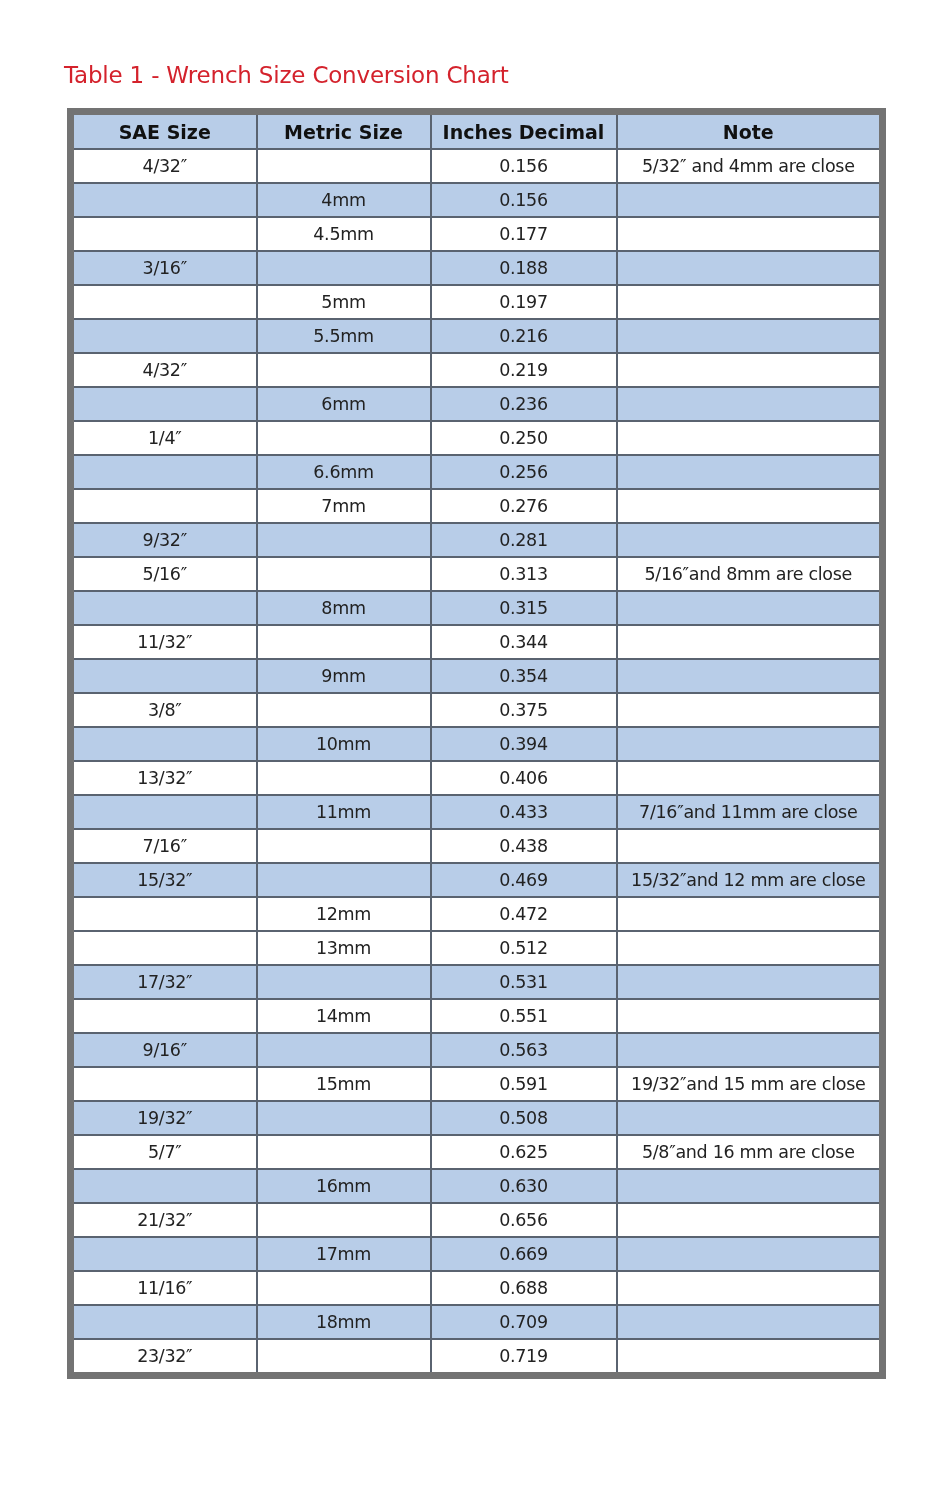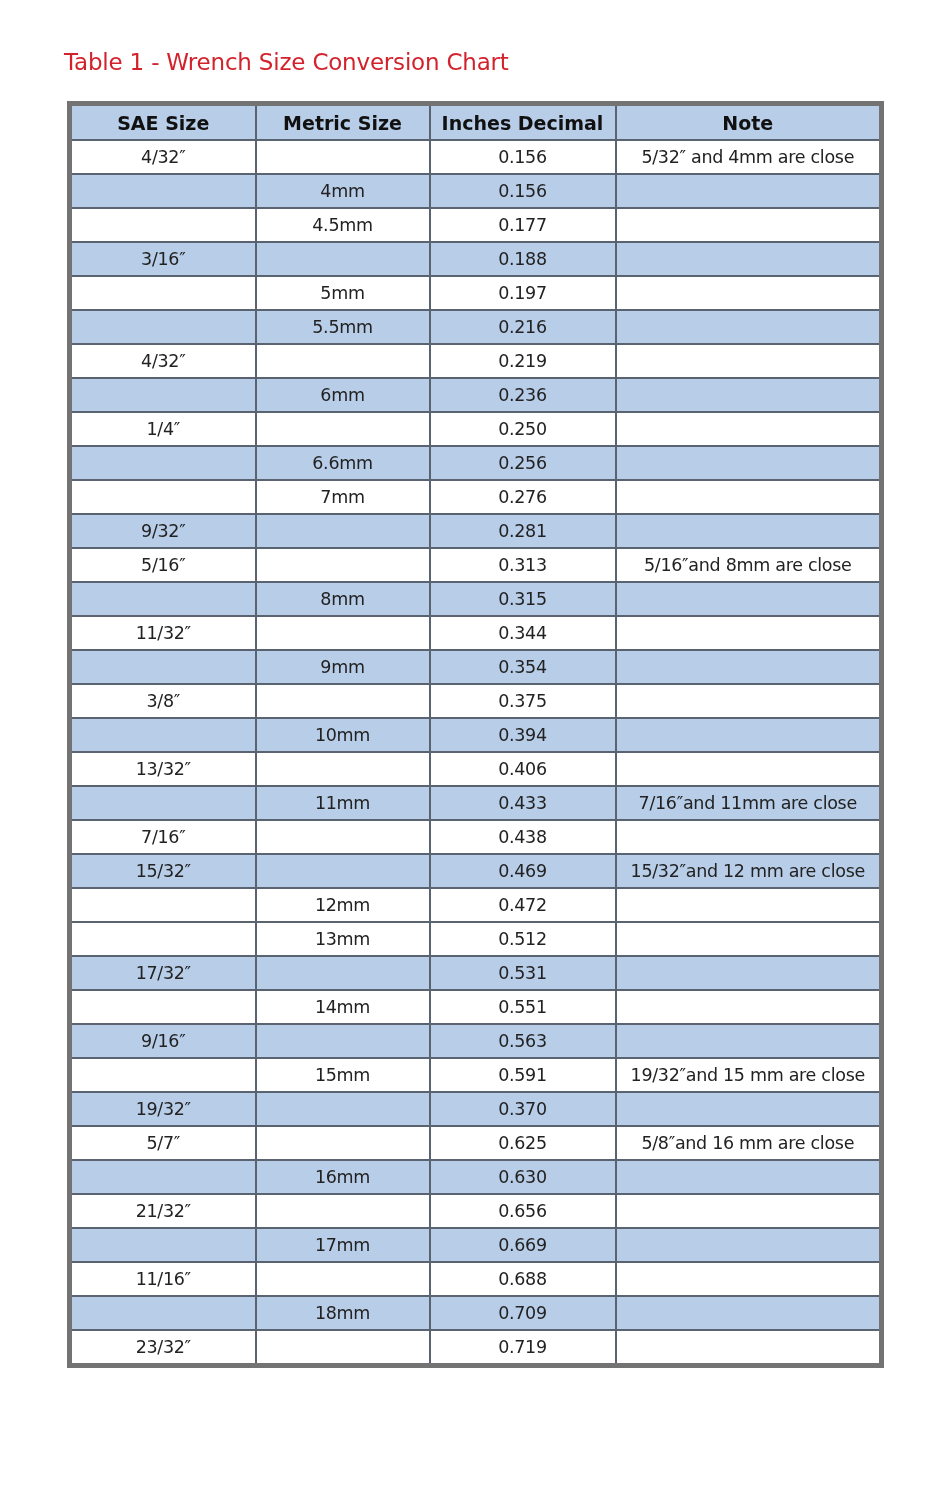--- a/index.html
+++ b/index.html
@@ -1,27 +1,27 @@
 <!DOCTYPE html>
 <html><head>
 <meta charset="utf-8">
 <style>
   html, body { margin: 0; padding: 0; background: #ffffff; }
   body { width: 946px; height: 1500px; position: relative; font-family: "Liberation Sans", sans-serif; }
   .title {
-    position: absolute; left: 64px; top: 49px;
+    position: absolute; left: 64px; top: 62px;
     font-family: "DejaVu Sans", sans-serif;
     font-size: 23px; color: #d4222c; letter-spacing: -0.2px;
   }
   table.chart {
-    position: absolute; left: 67px; top: 101px;
+    position: absolute; left: 67px; top: 108px;
     width: 812px;
     border-collapse: collapse;
     table-layout: fixed;
-    border: 5px solid #737373;
+    border: 7px solid #737373;
   }
   table.chart col.c1 { width: 186px; }
   table.chart col.c2 { width: 174px; }
   table.chart col.c3 { width: 186px; }
   table.chart col.c4 { width: 266px; }
   table.chart th, table.chart td {
     border: 2px solid #5a6370;
     text-align: center;
     padding: 0;
     white-space: nowrap;
@@ -230,21 +230,21 @@
       </tr>
       <tr class="odd">
         <td></td>
         <td>15mm</td>
         <td>0.591</td>
         <td>19/32″and 15 mm are close</td>
       </tr>
       <tr class="even">
         <td>19/32″</td>
         <td></td>
-        <td>0.370</td>
+        <td>0.508</td>
         <td></td>
       </tr>
       <tr class="odd">
         <td>5/7″</td>
         <td></td>
         <td>0.625</td>
         <td>5/8″and 16 mm are close</td>
       </tr>
       <tr class="even">
         <td></td>

